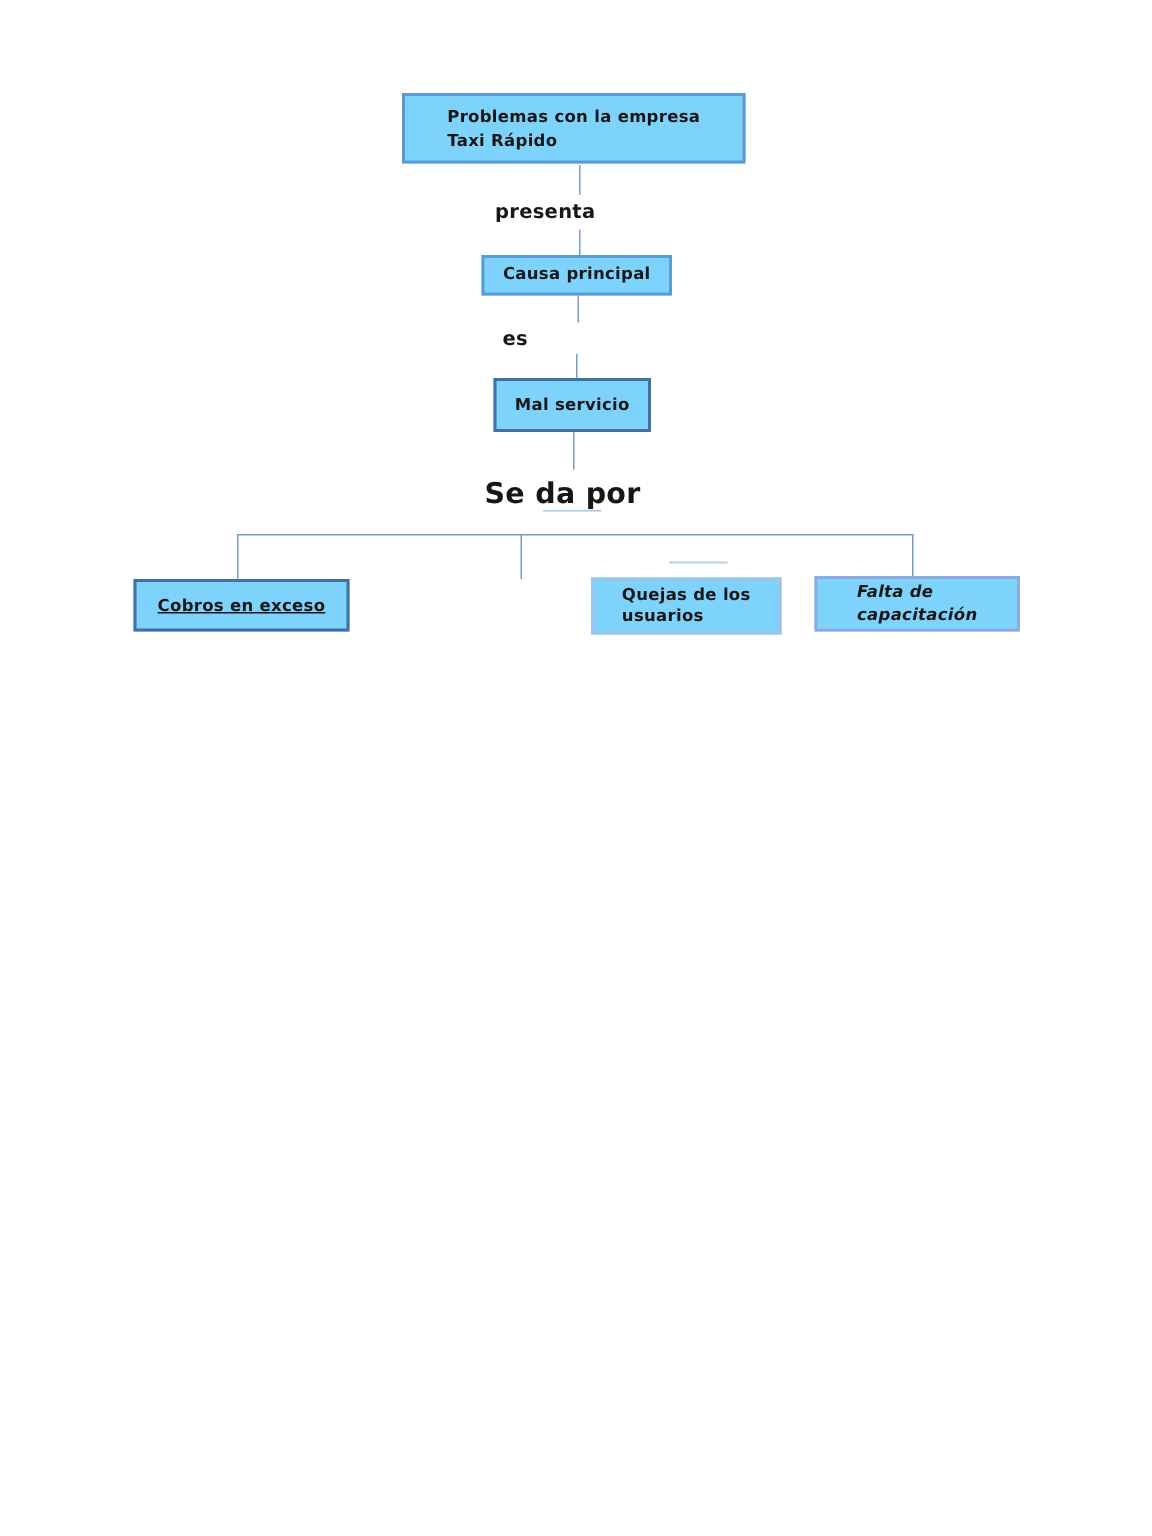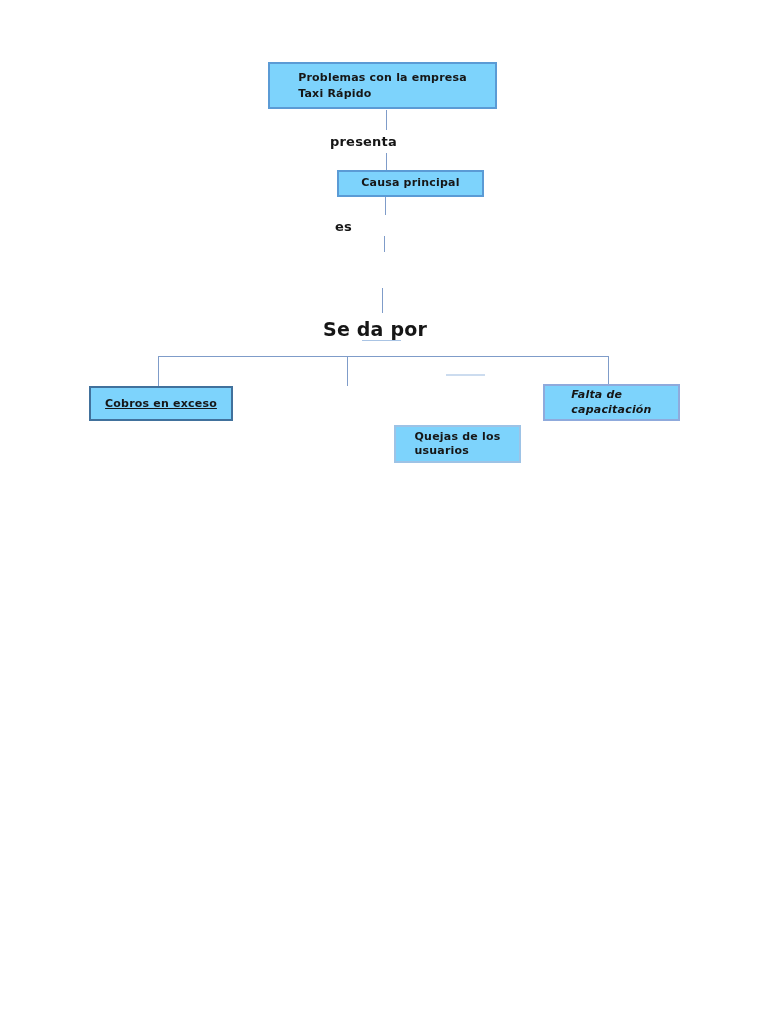--- a/index.html
+++ b/index.html
@@ -25,24 +25,24 @@
     font-weight: bold;
     font-size: 11px;
     line-height: 1.4;
     color: #161616;
     letter-spacing: 0.2px;
     white-space: pre-line;
   }
   .node.border-medium { border: 2px solid #5b9bd5; }
   .node.border-dark   { border: 2px solid #41719c; }
   .node.border-soft   { border: 2px solid #8faadc; }
-  .node.border-light  { border: 2px solid #9dc3e6; margin-top: 40px; }
+  .node.border-light  { border: 2px solid #9dc3e6; }
 
   #node-problemas   { left: 268px; top: 62px;  width: 229px; height: 47px; }
-  #node-causa       { left: 321px; top: 170px; width: 147px; height: 27px; line-height: 1.1; margin-left: 16px; }
+  #node-causa       { left: 321px; top: 170px; width: 127px; height: 27px; line-height: 1.1; }
   #node-mal         { left: 329px; top: 252px; width: 105px; height: 36px; }
   #node-cobros      { left: 89px;  top: 386px; width: 144px; height: 35px; text-decoration: underline; }
   #node-deficiencias{ left: 262px; top: 386px; width: 110px; height: 35px; }
   #node-quejas      { left: 394px; top: 385px; width: 127px; height: 38px; line-height: 1.3; }
   #node-falta       { left: 543px; top: 384px; width: 137px; height: 37px; line-height: 1.3; font-style: italic; }
 
   .edge-label {
     position: absolute;
     font-weight: bold;
     font-size: 13px;
@@ -87,20 +87,21 @@
   <div class="line" id="v-presenta-causa"></div>
 
   <div class="node border-medium" id="node-causa">Causa principal</div>
 
   <div class="line" id="v-causa-es"></div>
 
   <div class="edge-label" id="label-es">es</div>
 
   <div class="line" id="v-es-mal"></div>
 
+  <div class="node border-dark" id="node-mal">Mal servicio</div>
 
   <div class="line" id="v-mal-sedapor"></div>
 
   <div class="edge-label" id="label-se-da-por">Se da por</div>
 
   <div class="line faint" id="u-sedapor"></div>
 
   <div class="line" id="h-branch"></div>
   <div class="line" id="v-branch-left"></div>
   <div class="line" id="v-branch-mid"></div>

